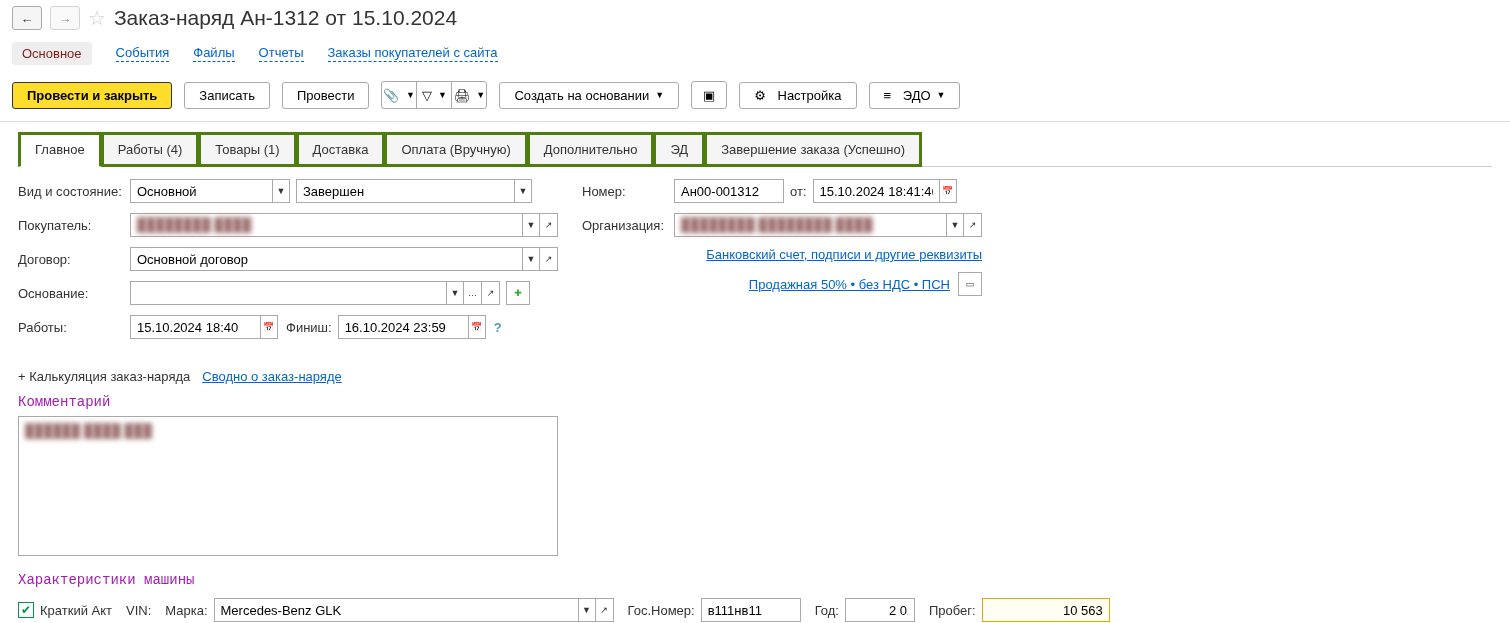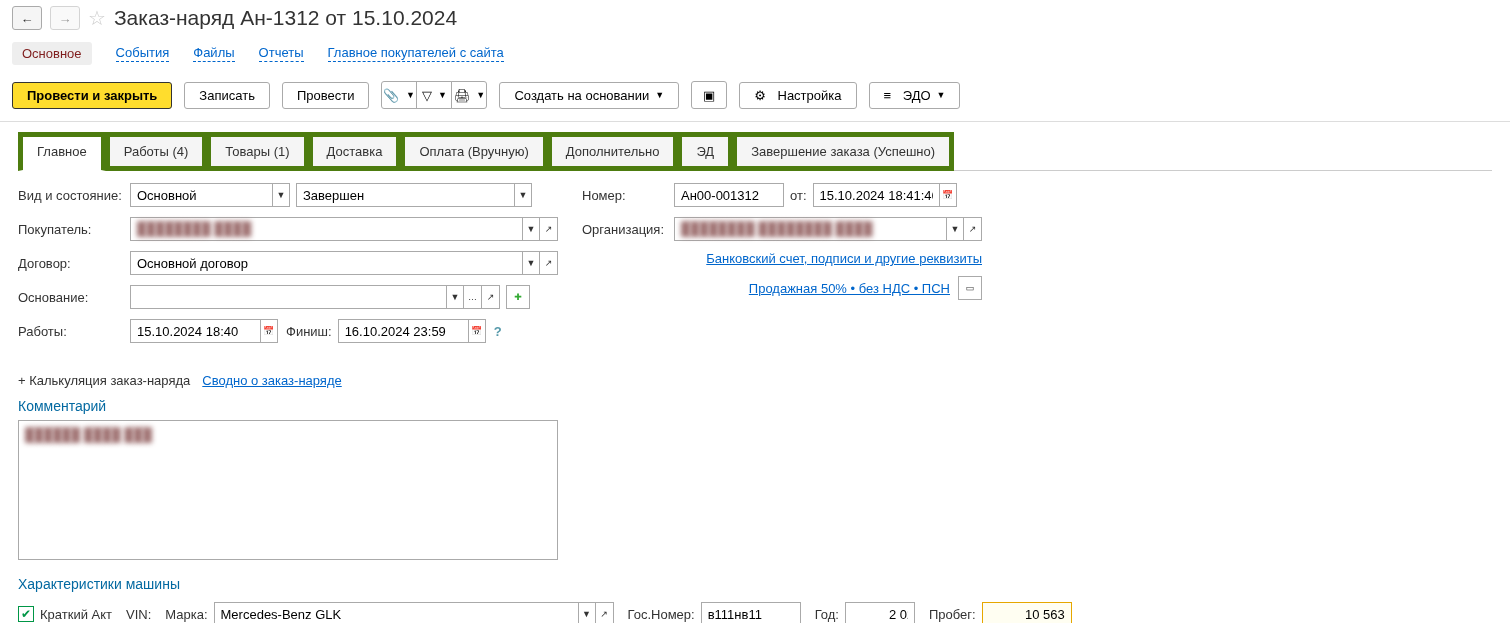--- a/index.html
+++ b/index.html
@@ -15,38 +15,38 @@
   .toolbar { display: flex; gap: 12px; padding: 6px 12px 12px 12px; align-items: center; border-bottom: 1px solid #ddd; }
   .btn { padding: 5px 14px; border: 1px solid #aaa; background: #fff; cursor: pointer; border-radius: 3px; font-size: 13px; display: inline-flex; align-items: center; gap: 4px; }
   .btn-primary { background: #ffdd2d; border-color: #333; font-weight: bold; }
   .btn-group { display: flex; }
   .btn-group .btn { border-radius: 0; margin-left: -1px; }
   .btn-group .btn:first-child { border-radius: 3px 0 0 3px; margin-left: 0; }
   .btn-group .btn:last-child { border-radius: 0 3px 3px 0; }
   .icon-btn { width: 36px; height: 28px; padding: 0; justify-content: center; }
   .dropdown-arrow { font-size: 9px; margin-left: 2px; }
   .tabs { display: flex; padding: 10px 18px 0 18px; }
-  .tab { padding: 7px 14px; border: 5px solid #4d7c0f; background: #f5f5f5; cursor: pointer; margin-right: -1px; font-size: 13px; }
+  .tab { padding: 7px 14px; border: 3px solid #4d7c0f; background: #f5f5f5; cursor: pointer; margin-right: -1px; font-size: 13px; }
   .tab.active { background: #fff; border-bottom: 1px solid #fff; position: relative; z-index: 1; }
   .tab-line { border-bottom: 1px solid #ccc; margin: -1px 18px 0 18px; }
   .form-area { padding: 12px 18px; display: flex; gap: 24px; }
   .col-left, .col-right { flex: 0 0 auto; }
   .col-left { width: 540px; }
   .col-right { width: 400px; }
   .form-row { display: flex; align-items: center; margin-bottom: 10px; gap: 6px; }
   .form-label { width: 106px; flex-shrink: 0; }
   .input { border: 1px solid #aaa; background: #fff; padding: 3px 6px; font-size: 13px; height: 24px; }
   .input-dd { display: flex; align-items: stretch; }
   .input-dd .input { border-right: none; }
   .dd-btn { width: 18px; border: 1px solid #aaa; background: #fff; display: flex; align-items: center; justify-content: center; cursor: pointer; font-size: 9px; }
   .dd-btn + .dd-btn { border-left: none; }
   .help-icon { color: #59a; font-weight: bold; cursor: pointer; }
   .link-row { display: flex; justify-content: flex-end; padding-right: 0; margin-bottom: 10px; align-items: center; gap: 8px; }
   .inline-link { color: #0066cc; text-decoration: underline; cursor: pointer; }
-  .section-title { color: #0369a1; font-size: 14px; padding: 6px 18px; font-weight: normal; }
+  .section-title { color: #a21caf; font-size: 14px; padding: 6px 18px; font-weight: normal; font-family: Liberation Mono, monospace; }
   .comment-block { padding: 0 18px 10px 18px; }
   .comment-box { width: 540px; height: 140px; border: 1px solid #aaa; padding: 6px; font-size: 13px; color: #999; background: #fff; }
   .machine-row { display: flex; align-items: center; gap: 6px; padding: 4px 18px; }
   .chk { width: 16px; height: 16px; border: 1px solid #009646; display: inline-flex; align-items: center; justify-content: center; color: #009646; font-size: 12px; }
   .plus-row { display: flex; align-items: center; gap: 12px; padding: 4px 18px; margin-top: 4px; }
   .blurred { color: transparent; text-shadow: 0 0 5px rgba(150,100,100,.9); user-select: none; }
   .hl-input { border: 1px solid #e6a700; background: #fffef2; }
 </style>
 </head>
 <body>
@@ -60,21 +60,21 @@
   </div>
   <span class="star-icon">☆</span>
   <h1 class="title">Заказ-наряд Ан-1312 от 15.10.2024</h1>
 </div>
 
 <div class="nav-links">
   <span class="nav-link active">Основное</span>
   <a class="nav-link">События</a>
   <a class="nav-link">Файлы</a>
   <a class="nav-link">Отчеты</a>
-  <a class="nav-link">Главное покупателей с сайта</a>
+  <a class="nav-link">Заказы покупателей с сайта</a>
 </div>
 
 <div class="toolbar">
   <button class="btn btn-primary">Провести и закрыть</button>
   <button class="btn">Записать</button>
   <button class="btn">Провести</button>
   <div class="btn-group">
     <button class="btn icon-btn">
         <span>📎</span>
         <span class="dropdown-arrow">▼</span>
@@ -223,14 +223,14 @@
   <div class="input-dd" style="width:400px;">
     <input class="input" style="flex: 1 1 0%;" value="Mercedes-Benz GLK">
     <div class="dd-btn">▼</div>
     <div class="dd-btn">↗</div>
   </div>
   <span style="margin-left:8px;">Гос.Номер:</span>
   <input class="input" style="width: 100px;" value="в111нв11">
   <span style="margin-left:8px;">Год:</span>
   <input class="input" style="width: 70px; text-align: right; padding-left: 43px;" value="2 024">
   <span style="margin-left:8px;">Пробег:</span>
-  <input class="input hl-input" style="width: 90px; text-align: right;" value="10 563">
+  <input class="input hl-input" style="width: 128px; text-align: right;" value="10 563">
 </div>
 
 </body></html>

